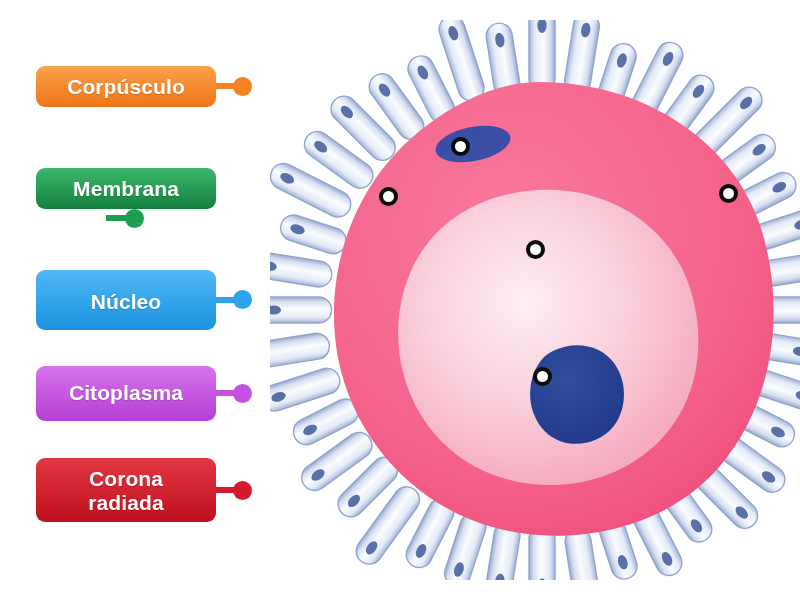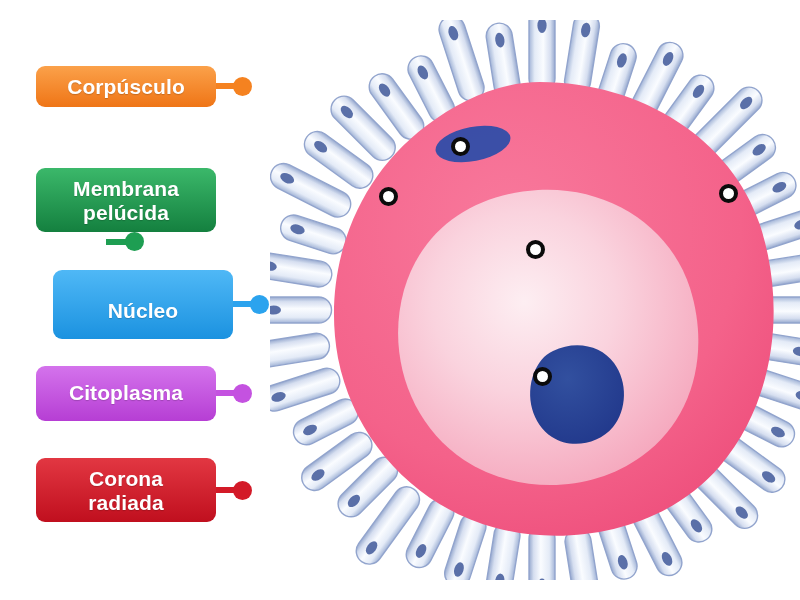--- a/index.html
+++ b/index.html
@@ -317,30 +317,29 @@
     </div>
     <div class="connector">
       <div class="stem" style="background:#F58220;"></div>
       <div class="knob" style="background:#F58220;"></div>
     </div>
   </div>
 
   <div class="label-row" style="left:36px; top:168px;flex-direction:column;">
     <div class="label-box two-line" style="background:linear-gradient(#3BB86A,#14803F);">
       <div>Membrana</div>
-      <div>pelúcida</div>
     </div>
     <div class="connector">
       <div class="stem" style="background:#1E9E52;"></div>
       <div class="knob" style="background:#1E9E52;"></div>
     </div>
   </div>
 
   <div class="label-row" style="left:36px; top:270px;">
-    <div class="label-box" style="background:linear-gradient(#4FB8F6,#1B92E0); padding-top:29px; padding-bottom:16px;margin-left:17px;">
+    <div class="label-box" style="background:linear-gradient(#4FB8F6,#1B92E0); padding-top:20px; padding-bottom:16px;">
       <div>Núcleo</div>
     </div>
     <div class="connector">
       <div class="stem" style="background:#2BA3EE;"></div>
       <div class="knob" style="background:#2BA3EE;"></div>
     </div>
   </div>
 
   <div class="label-row" style="left:36px; top:458px;">
     <div class="label-box two-line" style="background:linear-gradient(#E23742,#C00F1E);">

